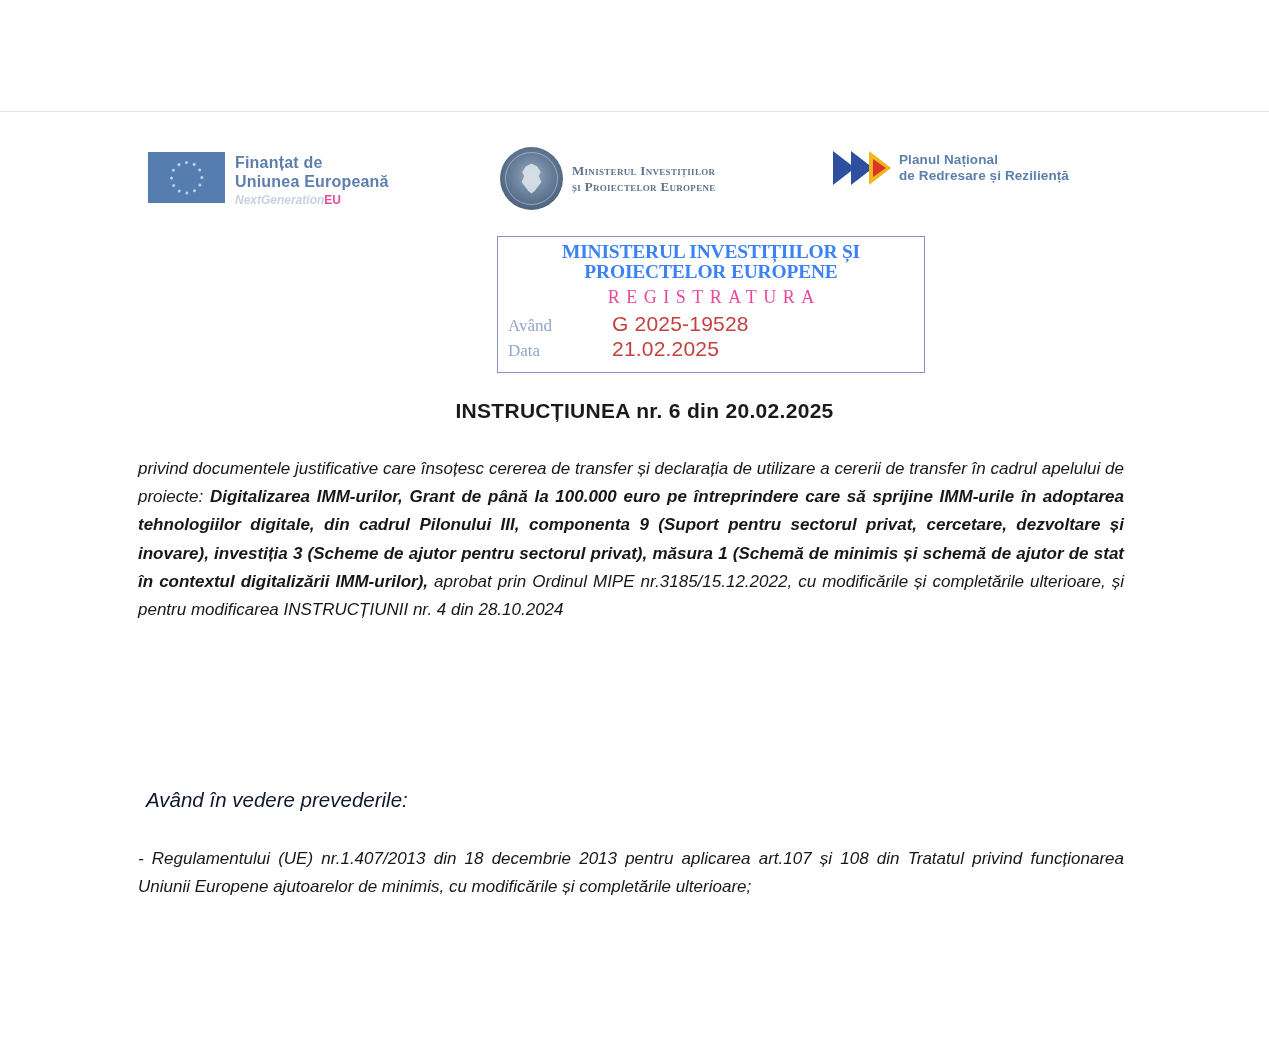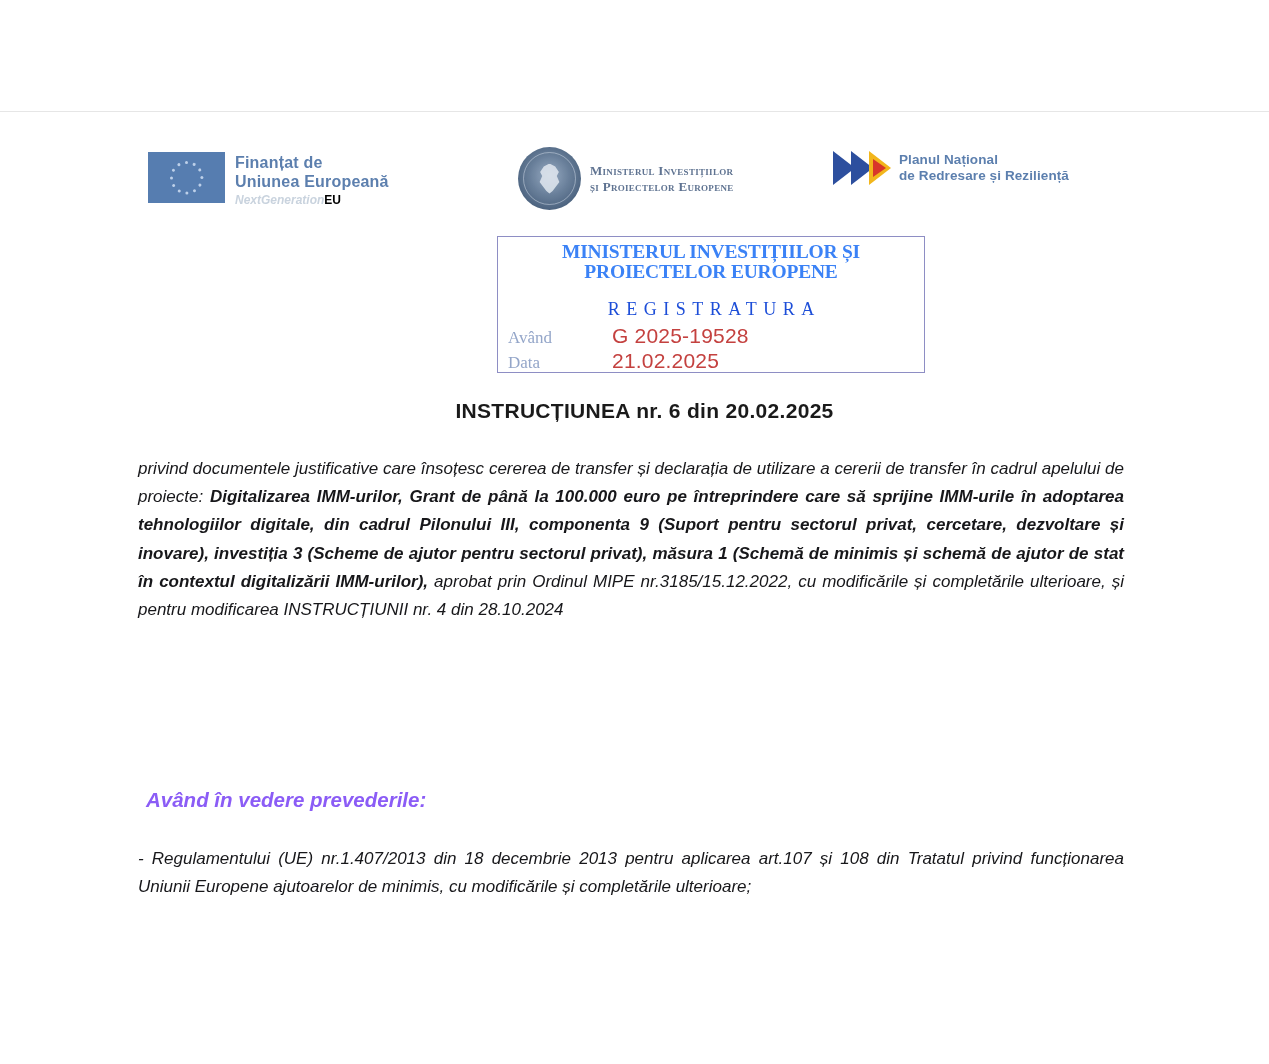--- a/index.html
+++ b/index.html
@@ -81,26 +81,26 @@
     letter-spacing: .2px;
     white-space: nowrap;
   }
   .eu-ngeu {
     font-size: 12px;
     font-weight: bold;
     white-space: nowrap;
     margin-top: 1px;
   }
   .eu-ngeu .faint { color: #c9d3de; font-style: italic; }
-  .eu-ngeu .solid { color: #000000; }
+  .eu-ngeu .solid { color: #ec4899; }
 
   
   .min-logo {
     position: absolute;
-    left: 518px;
+    left: 500px;
     top: 4px;
     display: flex;
     align-items: center;
     justify-content: flex-end;
   }
   .min-seal {
     width: 63px;
     height: 63px;
     border-radius: 50%;
     background: radial-gradient(circle at 50% 45%, #8fa4bd 0%, #5f7794 40%, #3f5876 72%, #2e435e 100%);
@@ -202,24 +202,24 @@
     font-weight: bold;
     color: #3b82f6;
     text-align: center;
     line-height: 1.04;
     letter-spacing: -.2px;
     padding: 0 4px;
   }
   .stamp-sub {
     font-family: "Liberation Serif", serif;
     font-size: 18px;
-    color: #1d4ed8;
+    color: #ec4899;
     text-align: center;
     letter-spacing: 6.5px;
-    margin-top: 16px;
+    margin-top: 4px;
     text-indent: 6.5px;
   }
   .stamp-row {
     display: flex;
     align-items: baseline;
     margin-top: 4px;
     padding-left: 10px;
   }
   .stamp-label {
     font-family: "Liberation Serif", serif;
@@ -264,23 +264,23 @@
   }
   .body-block b { font-weight: bold; }
 
   #intro-paragraph { top: 455px; }
 
   #having-in-view {
     position: absolute;
     left: 146px;
     top: 788px;
     font-style: italic;
-    font-weight: bold;
+    font-weight: normal;
     font-size: 20.5px;
-    color: #8b5cf6;
+    color: #0f172a;
   }
 
   #legal-basis { top: 845px; }
 </style>
 </head>
 <body>
 
 <div class="top-rule"></div>
 
 <div class="logo-band">

